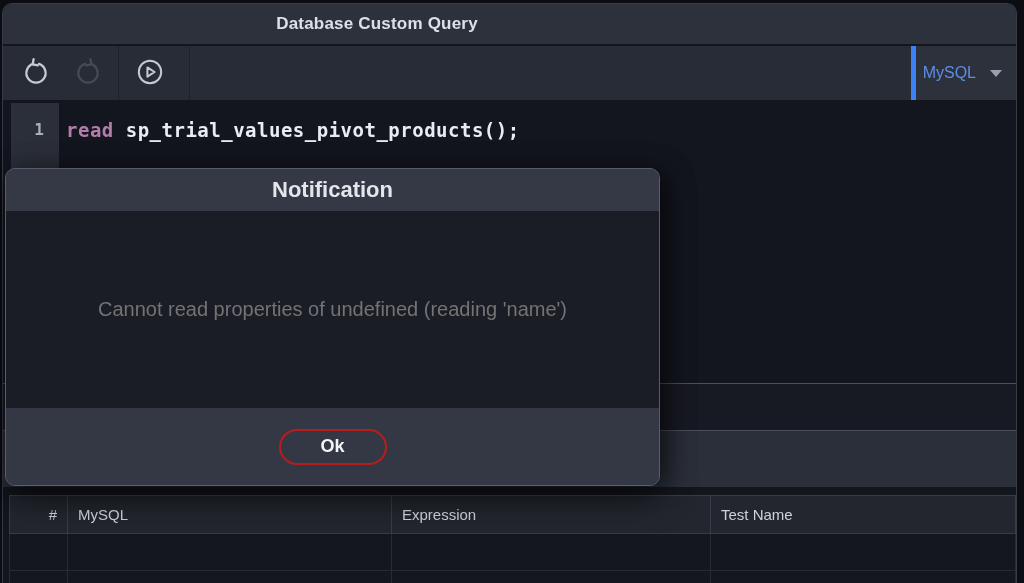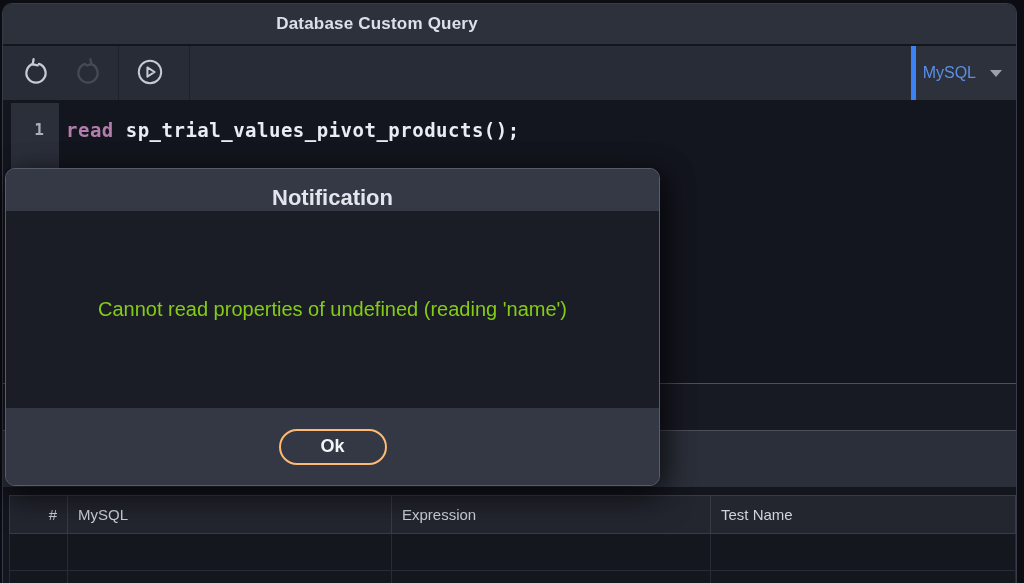--- a/index.html
+++ b/index.html
@@ -109,38 +109,38 @@
     width: 655px; height: 318px;
     background: #343845;
     border: 1.5px solid #575d69;
     border-radius: 10px;
     box-shadow: 0 12px 32px rgba(0,0,0,.55), 10px 0 24px rgba(0,0,0,.35);
     display: flex; flex-direction: column;
     overflow: hidden;
   }
   .dlg-header {
     height: 42px; flex: 0 0 42px;
-    display: flex; align-items: flex-end; justify-content: center;
+    display: flex; align-items: center; justify-content: center;
     background: #353946;
     color: #e3e6ec; font-size: 22px; font-weight: 600;
   }
   .dlg-body {
     flex: 1; background: #1a1d25;
     display: flex; align-items: center; justify-content: center;
-    color: #84cc16; font-size: 20px; text-align: center;
+    color: #737373; font-size: 20px; text-align: center;
     padding: 0 4px;
   }
   .dlg-footer {
     height: 77px; flex: 0 0 77px;
     display: flex; align-items: center; justify-content: center;
     background: #343845;
   }
   .ok-btn {
     min-width: 108px; height: 36px;
-    border: 2px solid #fdba74; border-radius: 18px;
+    border: 2px solid #b91c1c; border-radius: 18px;
     background: transparent; color: #f3f5f8;
     font-family: "Liberation Sans", sans-serif;
     font-size: 18px; font-weight: 700;
     cursor: pointer; padding: 0 26px;
   }
 </style>
 </head>
 <body>
 
 <div class="stage">

